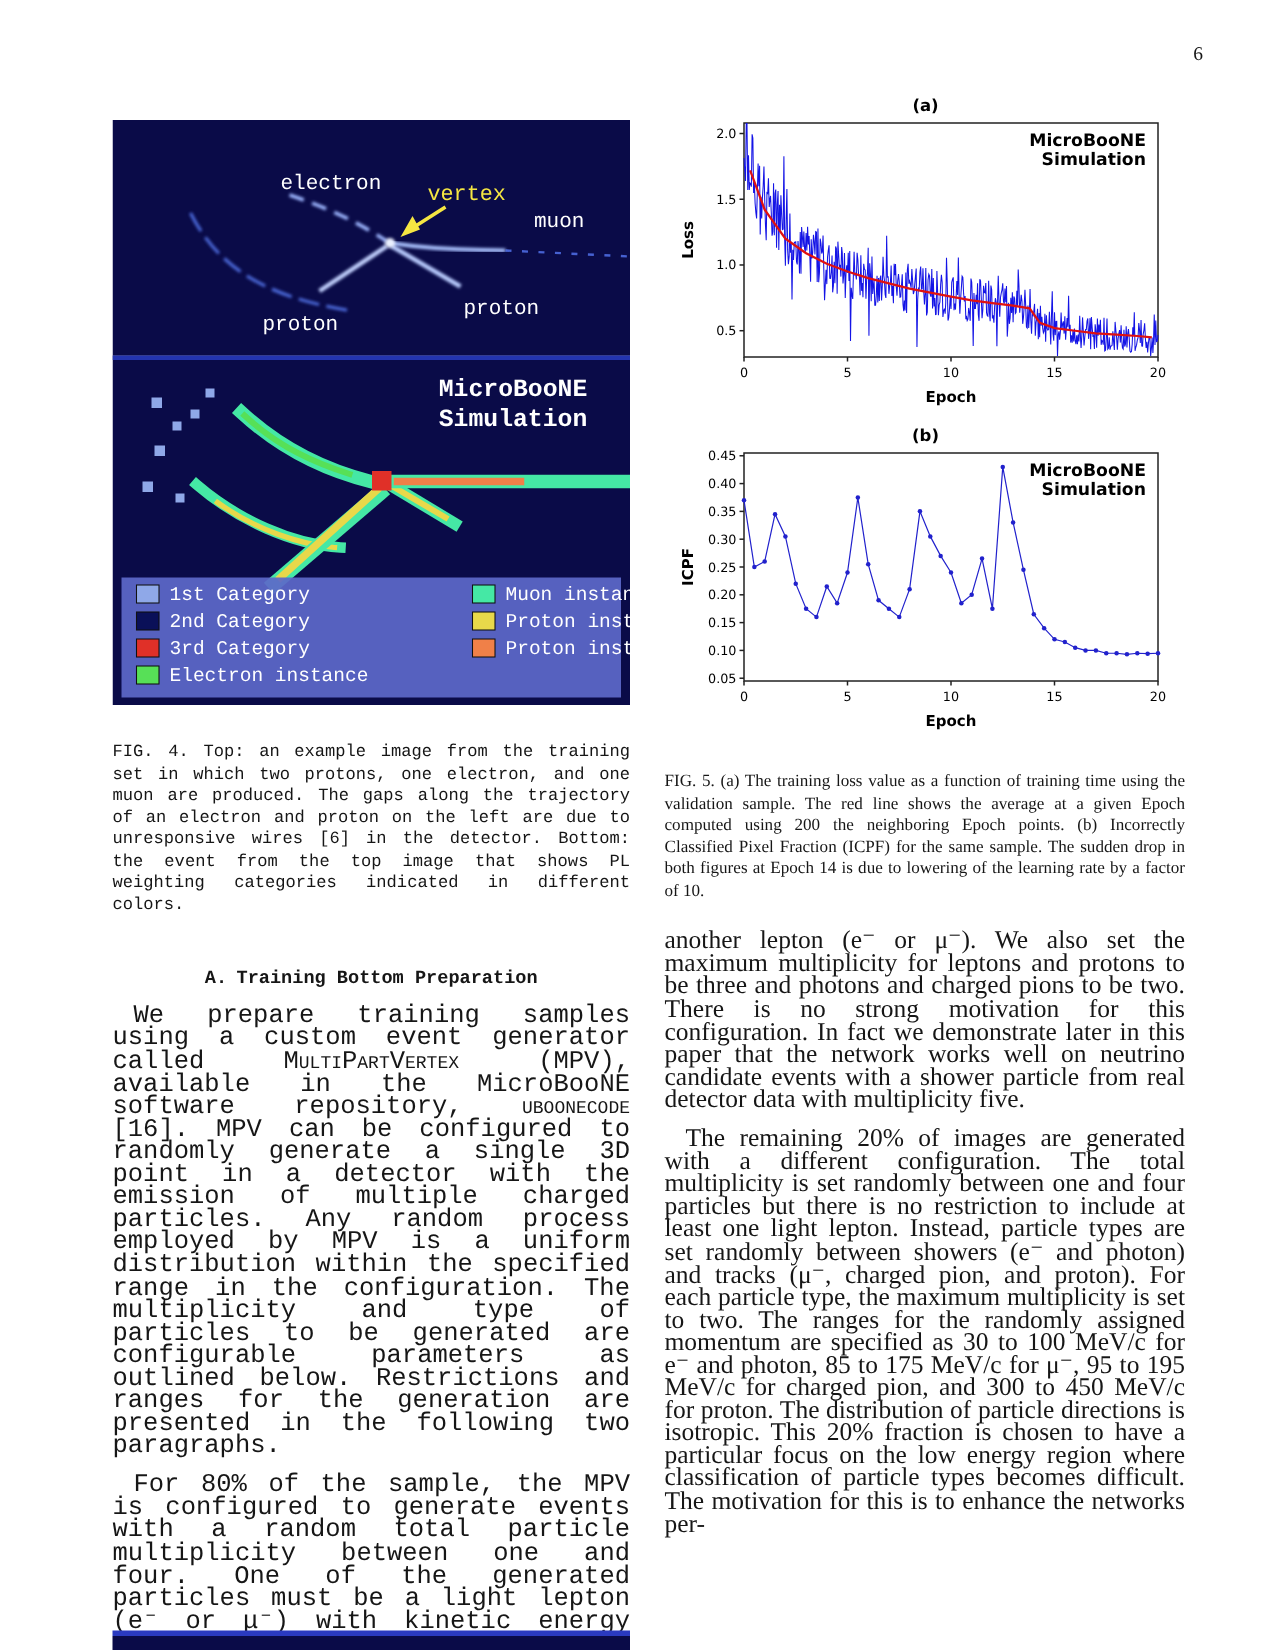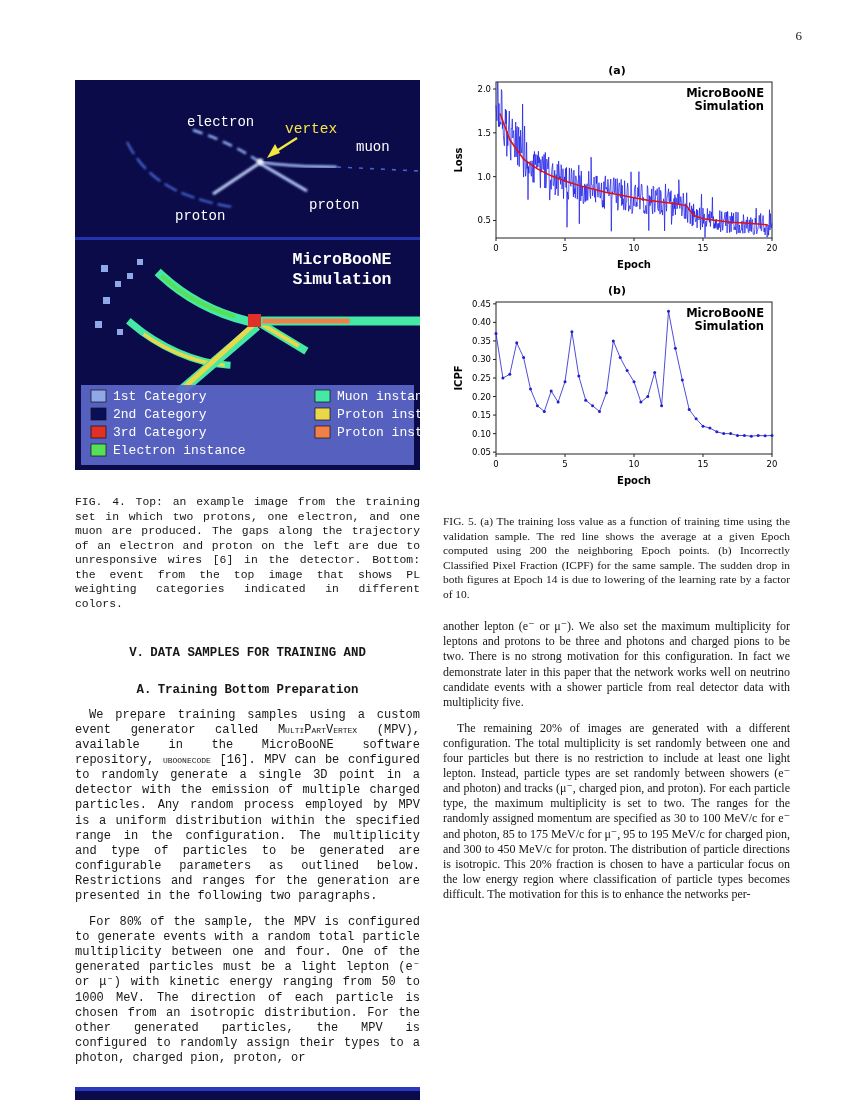--- a/index.html
+++ b/index.html
@@ -9,21 +9,21 @@
     overflow:hidden;
   }
   .pageno{position:absolute;top:28px;right:48px;font-size:13px;}
   .col{position:absolute;}
   .col-left{left:75px;top:80px;width:345px;font-family:Liberation Mono, monospace;}
   .col-right{left:443px;top:64px;width:347px;}
   figure{margin:0;padding:0;}
   .caption{font-size:11.4px;line-height:14.55px;text-align:justify;margin:20px 0 0 0;}
   .sec-heading{margin:34px 0 0 0;text-align:center;font-size:12.4px;font-weight:bold;line-height:16.5px;}
   .subsec{margin:21px 0 0 0;text-align:center;font-size:12.4px;font-weight:bold;}
-  p.body{font-size:12px;line-height:15.1px;text-align:justify;margin:11px 0 0 0;}
+  p.body{font-size:17px;line-height:15.1px;text-align:justify;margin:11px 0 0 0;}
   p.body.indent{text-indent:14px;}
   .st-sc{font-variant:small-caps;}
   .fig5{display:flex;flex-direction:column;align-items:center;gap:12px;}
   .next-fig{position:absolute;left:75px;top:1087px;width:345px;height:13px;
     background:linear-gradient(#2a3ac0 0 4px,#0a0b48 4px 100%);}
   svg text{user-select:none;}
 </style>
 </head>
 <body>
 
@@ -102,21 +102,20 @@
           <rect x="240" y="189" width="15" height="12" stroke="#111" stroke-width="0.7" fill="#f08048"></rect>
           <text x="262" y="199" fill="#fff" font-size="13">Proton instance</text>
         </g>
       </g>
     </svg>
   </figure>
 
   <p class="caption">FIG. 4. Top: an example image from the training set in which two protons, one electron, and one muon are produced. The gaps along the trajectory of an electron and proton on the left are due to unresponsive wires [6] in the detector. Bottom: the event from the top image that shows PL weighting categories indicated in different colors.</p>
 
   <h2 class="sec-heading">
-    <span style="display:block">V. DATA SAMPLES FOR TRAINING AND</span>
   </h2>
 
   <h3 class="subsec">A. Training Bottom Preparation</h3>
 
   <p class="body indent"><span>We prepare training samples using a custom event generator called </span><span class="st-sc">MultiPartVertex</span><span> (MPV), available in the MicroBooNE software repository, </span><span class="st-sc">uboonecode</span><span> [16]. MPV can be configured to randomly generate a single 3D point in a detector with the emission of multiple charged particles. Any random process employed by MPV is a uniform distribution within the specified range in the configuration. The multiplicity and type of particles to be generated are configurable parameters as outlined below. Restrictions and ranges for the generation are presented in the following two paragraphs.</span></p>
   <p class="body indent">For 80% of the sample, the MPV is configured to generate events with a random total particle multiplicity between one and four. One of the generated particles must be a light lepton (e⁻ or μ⁻) with kinetic energy ranging from 50 to 1000 MeV. The direction of each particle is chosen from an isotropic distribution. For the other generated particles, the MPV is configured to randomly assign their types to a photon, charged pion, proton, or</p>
 </div>
 
 <div class="col col-right">
 

